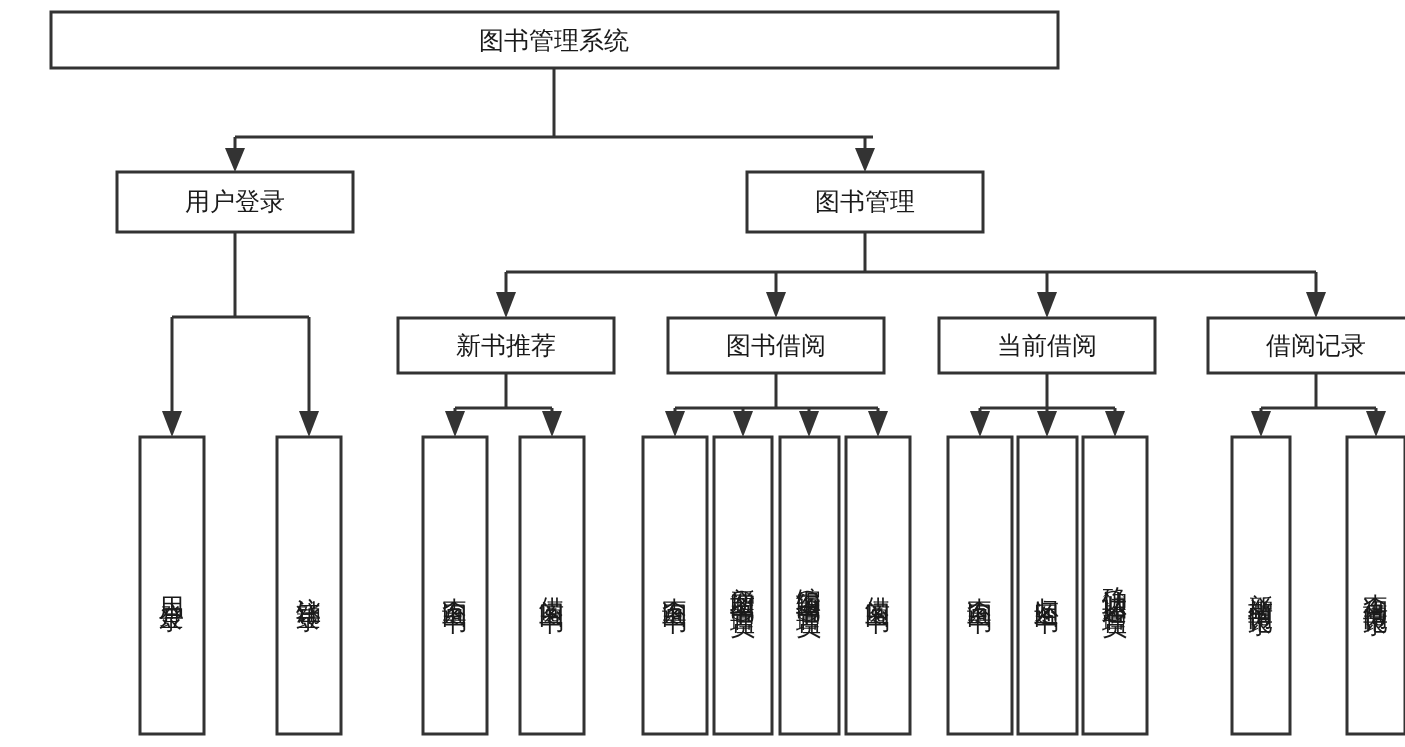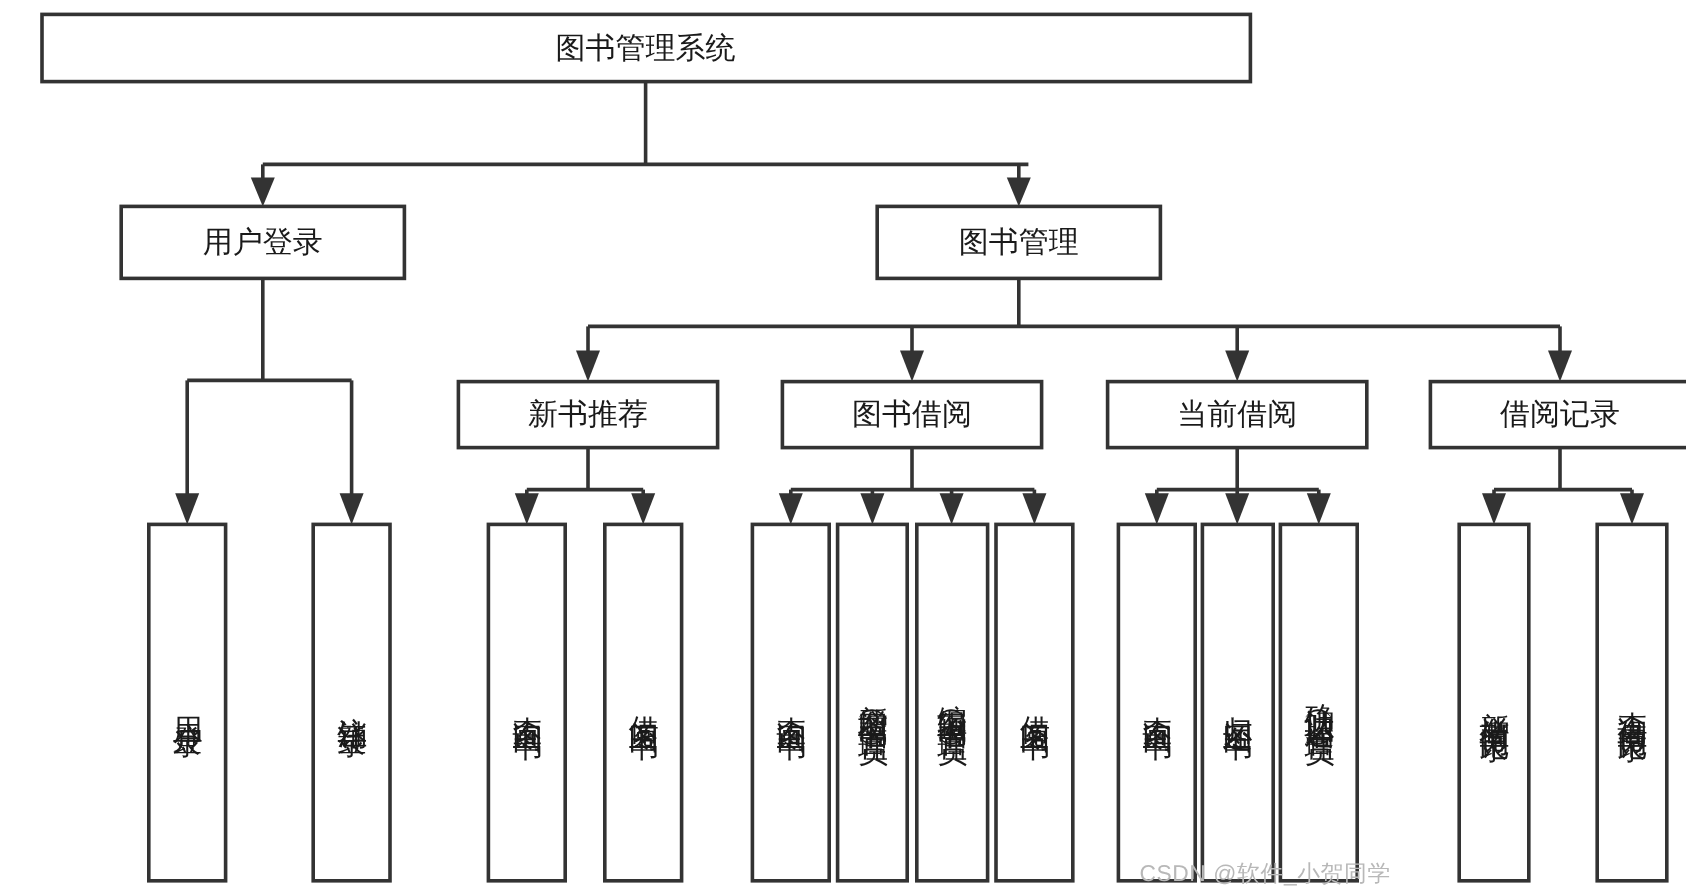--- a/index.html
+++ b/index.html
@@ -9,21 +9,21 @@
   }
   body {
     width: 1405px;
     height: 747px;
     font-family: "Liberation Sans", "DejaVu Sans", sans-serif;
     overflow: hidden;
     position: relative;
   }
   #diagram-root {
     position: absolute;
-    left: 0;
+    left: 16px;
     top: 0;
     width: 1149px;
     height: 747px;
     padding-left: 20px;
   }
   svg.diagram {
     display: block;
     width: 1405px;
     height: 747px;
   }
@@ -237,14 +237,13 @@
       <text class="node-label-v" x="1225" y="585">新增借阅记录</text>
     </g>
 
     <g>
       <rect class="node-rect-thin" x="1311" y="437" width="58" height="297"></rect>
       <text class="node-label-v" x="1340" y="585">查询借阅记录</text>
     </g>
 
   </svg>
 
-  <div class="watermark-text">CSDN @软件_小贺同学</div>
 </div>
 
 </body></html>

